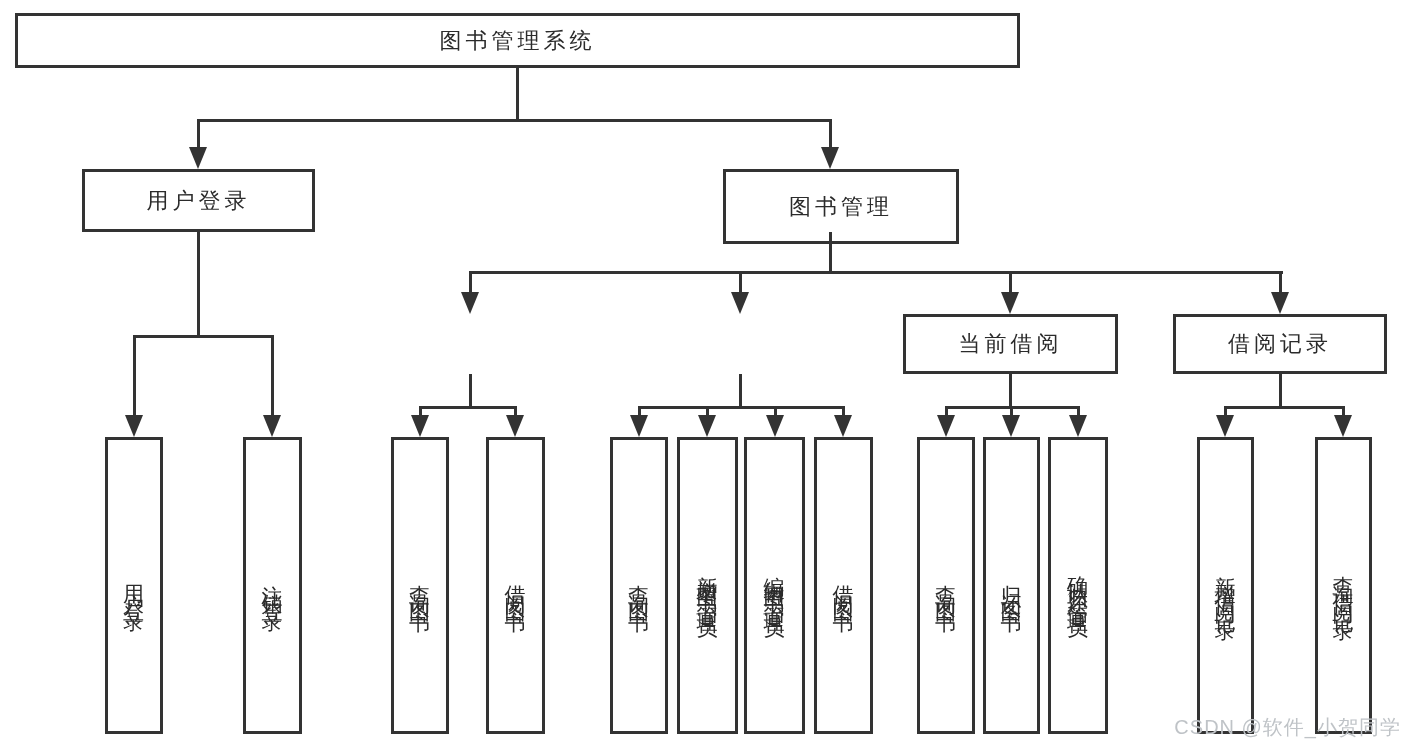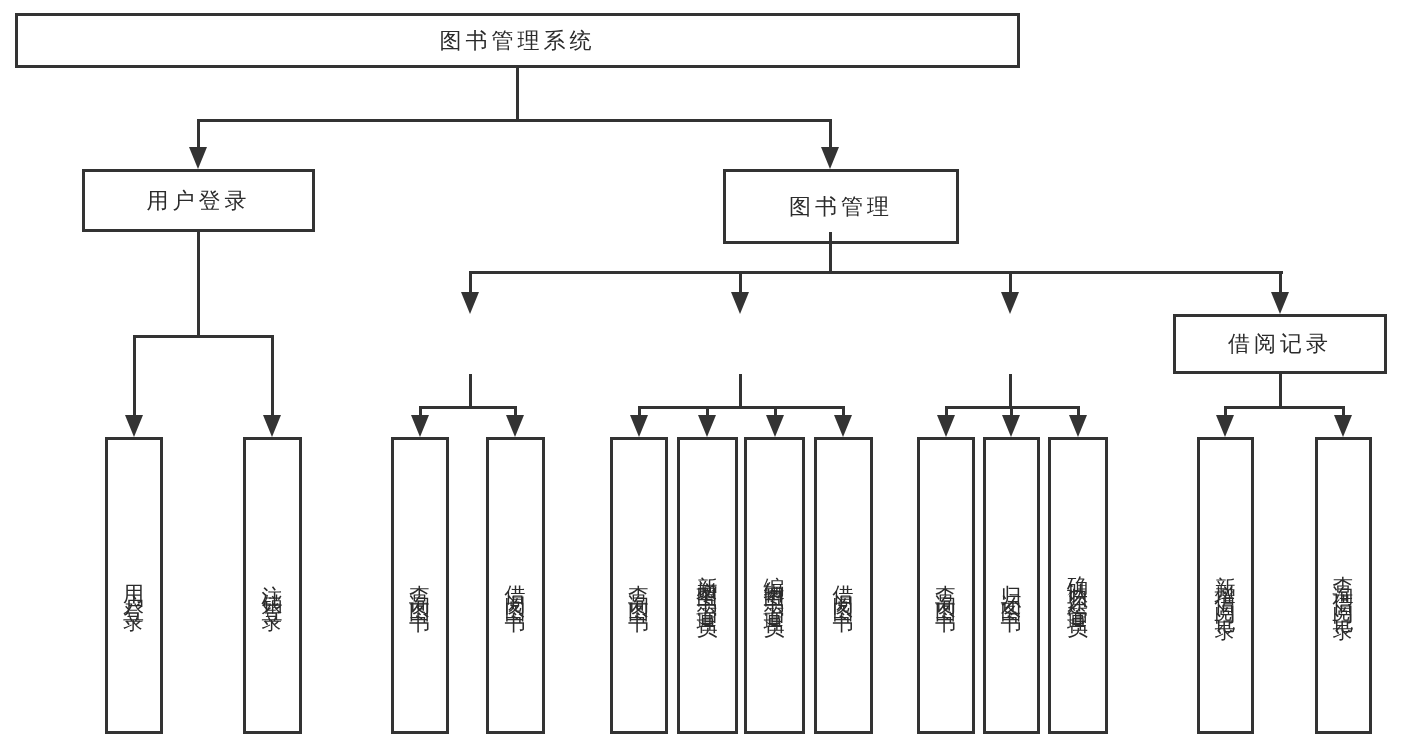--- a/index.html
+++ b/index.html
@@ -98,20 +98,23 @@
   <div class="hline" style="left:469px; top:271px; width:814px;"></div>
   <div class="vline" style="left:469px; top:271px; height:24px;"></div>
   <div class="arrow" style="left:461px; top:292px;"></div>
   <div class="vline" style="left:739px; top:271px; height:24px;"></div>
   <div class="arrow" style="left:731px; top:292px;"></div>
   <div class="vline" style="left:1009px; top:271px; height:24px;"></div>
   <div class="arrow" style="left:1001px; top:292px;"></div>
   <div class="vline" style="left:1279px; top:271px; height:24px;"></div>
   <div class="arrow" style="left:1271px; top:292px;"></div>
 
+  <div class="box h-label" style="left:903px; top:314px; width:215px; height:60px;">
+    <span class="label">当前借阅</span>
+  </div>
   <div class="box h-label" style="left:1173px; top:314px; width:214px; height:60px;">
     <span class="label">借阅记录</span>
   </div>
 
   <div class="vline" style="left:469px; top:374px; height:34px;"></div>
   <div class="hline" style="left:419px; top:406px; width:98px;"></div>
   <div class="vline" style="left:419px; top:406px; height:11px;"></div>
   <div class="arrow" style="left:411px; top:415px;"></div>
   <div class="vline" style="left:514px; top:406px; height:11px;"></div>
   <div class="arrow" style="left:506px; top:415px;"></div>
@@ -180,14 +183,15 @@
     <span class="label long">确认归还（管理员）</span>
   </div>
 
   <div class="box v-box" style="left:1197px; top:437px; width:57px; height:297px;">
     <span class="label">新增借阅记录</span>
   </div>
   <div class="box v-box" style="left:1315px; top:437px; width:57px; height:297px;">
     <span class="label">查询借阅记录</span>
   </div>
 
+  <div class="watermark">CSDN @软件_小贺同学</div>
 
 </div>
 
 </body></html>

